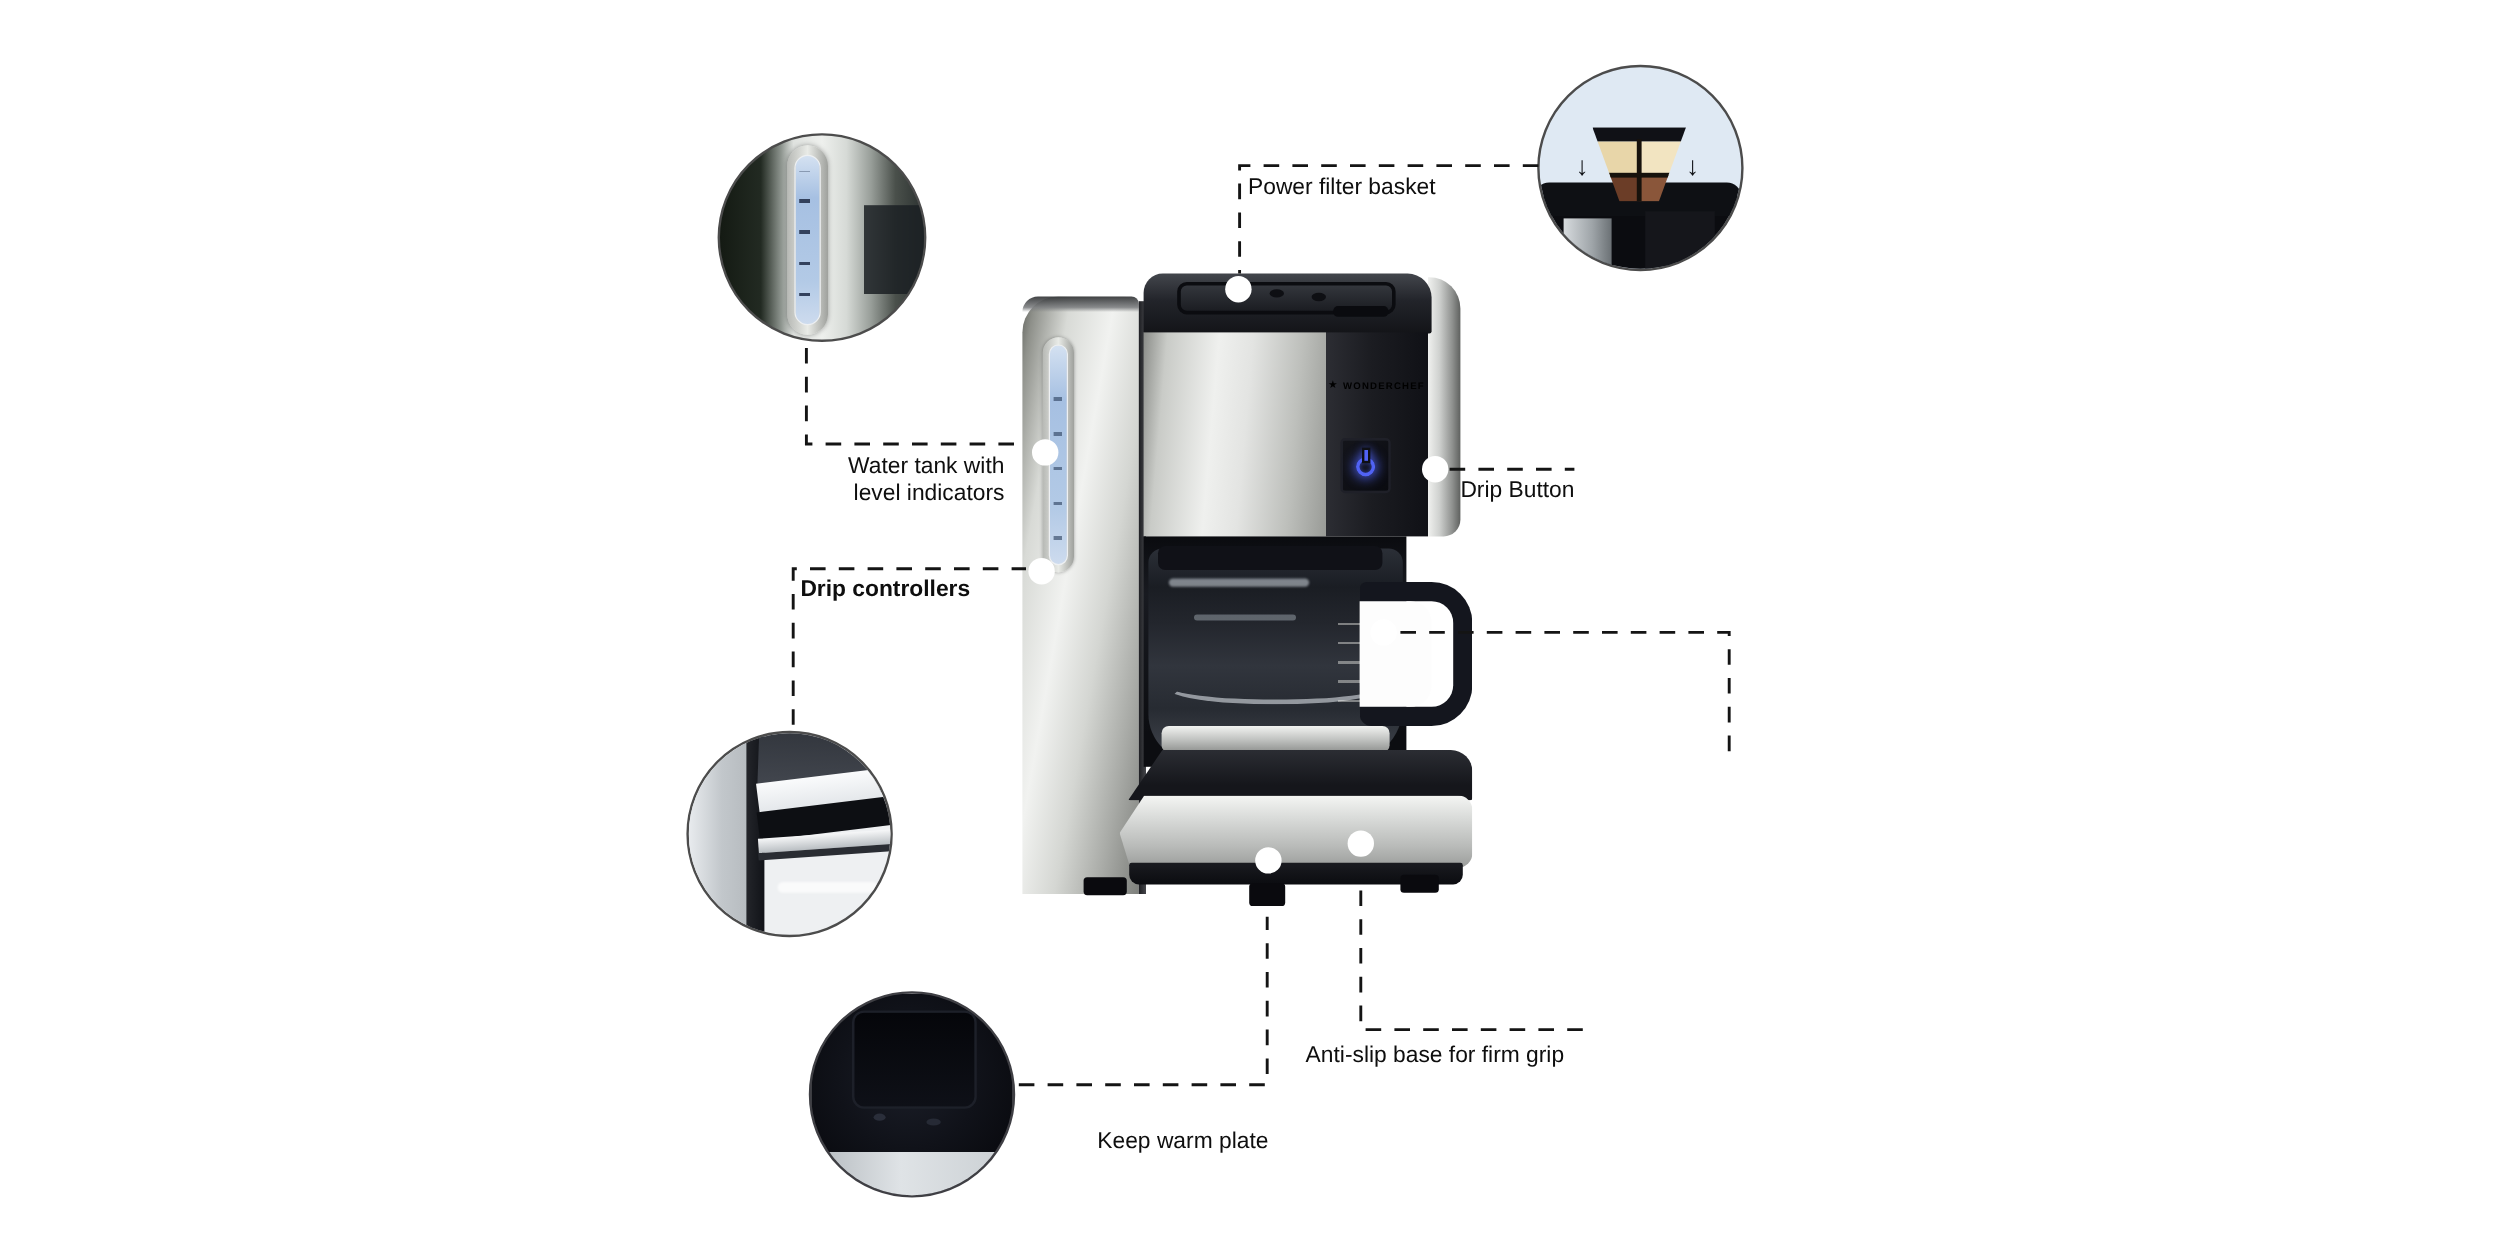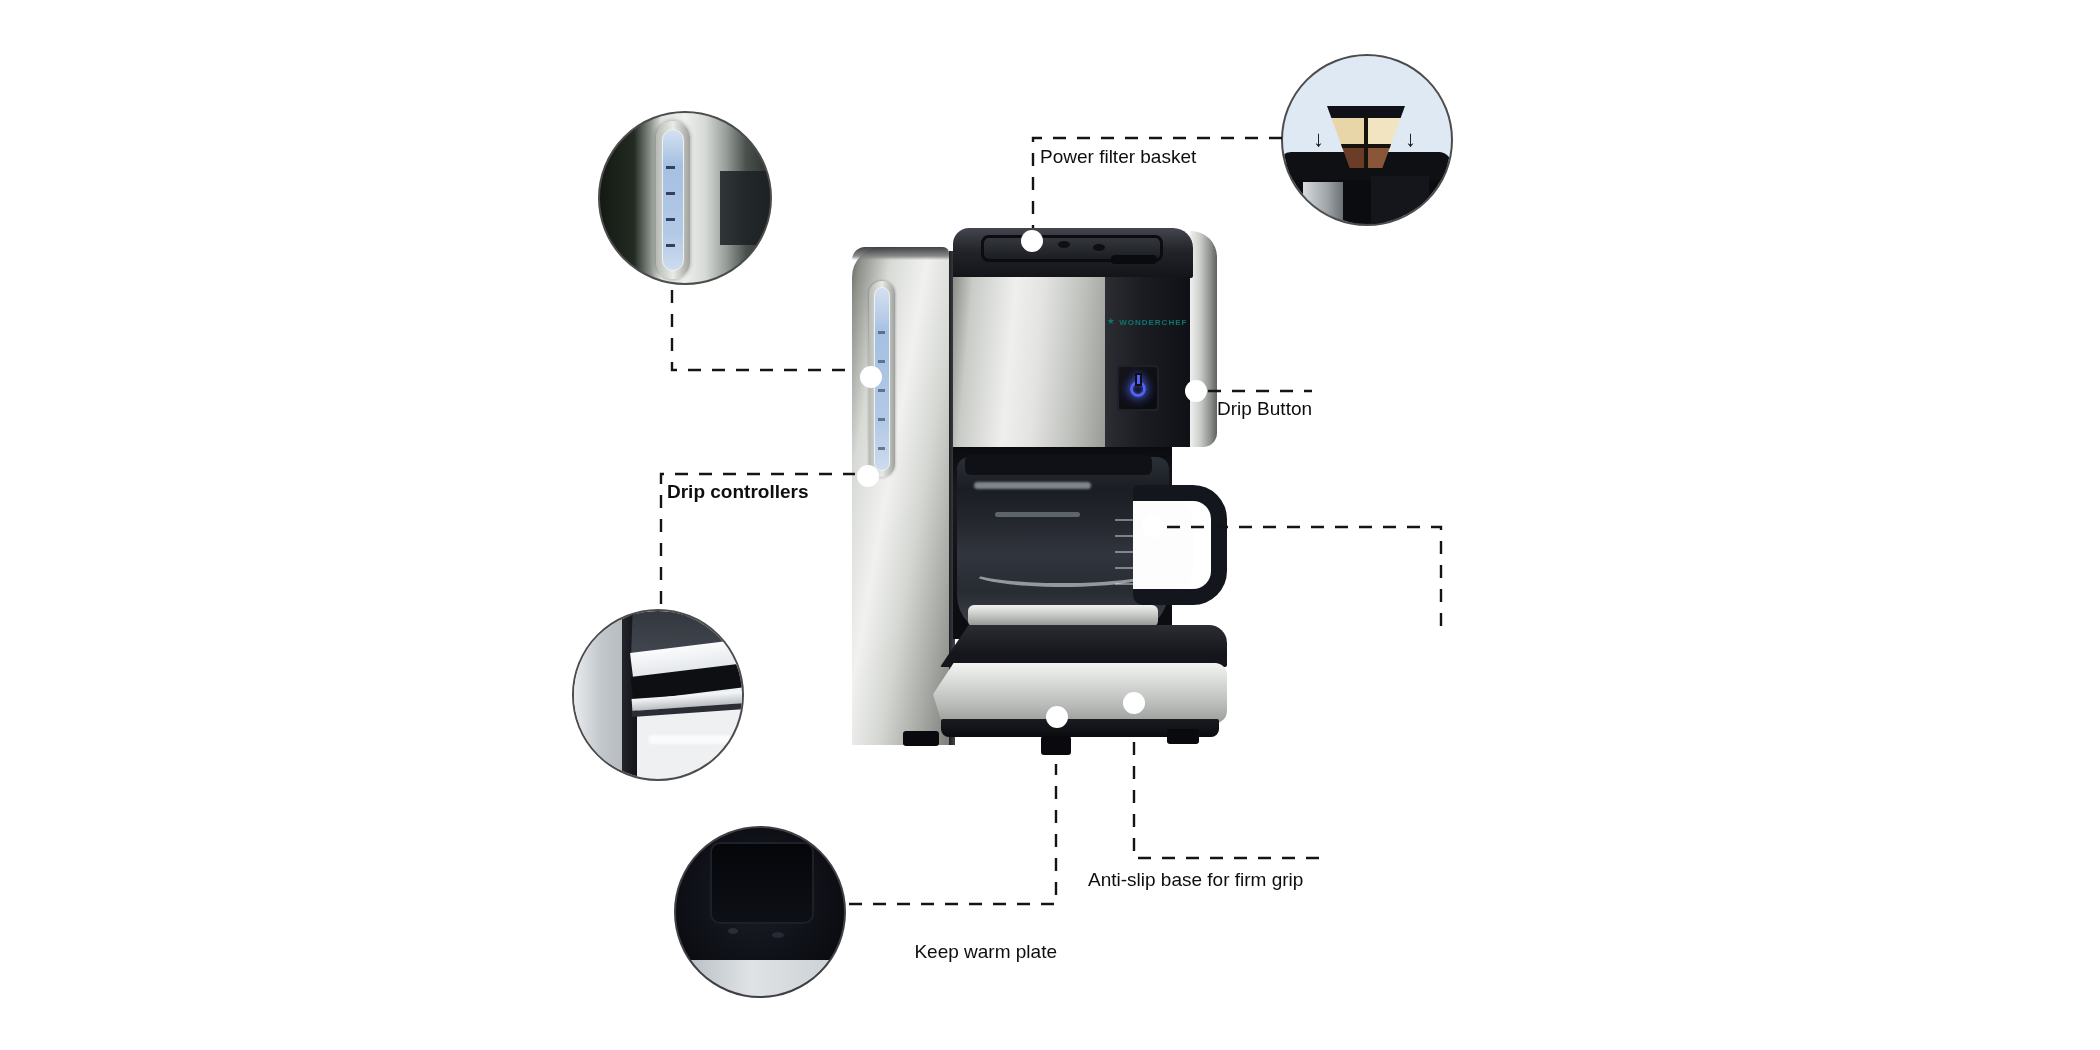--- a/index.html
+++ b/index.html
@@ -119,21 +119,21 @@
   .top-lid { left: 108px; top: 3px; width: 240px; height: 50px; border-radius: 16px 20px 2px 2px;
     background: linear-gradient(180deg,#43464c 0%,#22242a 45%,#131418 100%); }
   .lid-recess { left: 28px; top: 7px; right: 30px; height: 27px; border-radius: 8px; border: 3px solid #0b0c10;
     background: linear-gradient(180deg,#33363c,#1b1d22); }
   .lid-hole { position: absolute; width: 12px; height: 7px; border-radius: 50%; background: #0e0f13; }
   .lid-slot { left: 158px; top: 27px; width: 46px; height: 9px; border-radius: 4px; background: #0a0b0f; }
   .body-front { left: 108px; top: 52px; width: 152px; height: 170px;
     background: linear-gradient(95deg,#8b8d89 0%,#c9cbc7 12%,#eff0ee 38%,#e3e4e2 55%,#bdbfbb 80%,#999b97 100%); }
   .black-panel { left: 260px; top: 52px; width: 85px; height: 170px;
     background: linear-gradient(90deg,#2c2d33 0%,#1b1c21 45%,#101116 100%); }
-  .logo { left: 256px; top: 86px; width: 92px; text-align: center; color: #0f766e; white-space: nowrap; }
+  .logo { left: 256px; top: 86px; width: 92px; text-align: center; color: #000000; white-space: nowrap; }
   .logo .star { font-size: 9px; vertical-align: 1px; }
   .logo .brand { font-size: 8px; letter-spacing: 1px; font-weight: bold; }
   .power-btn { left: 272px; top: 140px; width: 42px; height: 46px; border-radius: 4px; border: 2px solid #1f2028;
     background: linear-gradient(135deg,#14151b,#0a0b10); }
   .power-ring { left: 11px; top: 14px; width: 16px; height: 16px; border-radius: 50%;
     border: 3px solid #5163f5; box-shadow: 0 0 10px 2px rgba(80,100,245,.8), inset 0 0 4px rgba(80,100,245,.6); }
   .power-stem { left: 18px; top: 8px; width: 3px; height: 9px; background: #5163f5;
     box-shadow: 0 0 0 2px #0e0f14, 0 0 8px 1px rgba(80,100,245,.9); }
   .alcove { left: 108px; top: 222px; width: 219px; height: 192px;
     background: linear-gradient(180deg,#0a0b0f 0%,#181a20 25%,#0c0d11 85%); }
@@ -273,20 +273,24 @@
   <div class="dot" style="left:1021px;top:230px;"></div>
   <div class="dot" style="left:860px;top:366px;"></div>
   <div class="dot" style="left:857px;top:465px;"></div>
   <div class="dot" style="left:1185px;top:380px;"></div>
   <div class="dot" style="left:1142px;top:516px;"></div>
   <div class="dot" style="left:1046px;top:706px;"></div>
   <div class="dot" style="left:1123px;top:692px;"></div>
 
   <div class="callout-label" style="left:1040px;top:145px;">Power filter basket</div>
 
+  <div class="callout-label" style="left:640px;top:377px;width:197px;text-align:right;">
+    <span>Water tank with</span>
+    <span>level indicators</span>
+  </div>
 
   <div class="callout-label" style="left:667px;top:480px;font-weight:bold;">Drip controllers</div>
 
   <div class="callout-label" style="left:1217px;top:397px;">Drip Button</div>
 
 
   <div class="callout-label" style="left:1088px;top:868px;">Anti-slip base for firm grip</div>
 
   <div class="callout-label" style="left:860px;top:911px;width:197px;text-align:right;margin-top:29px;">Keep warm plate</div>
 

